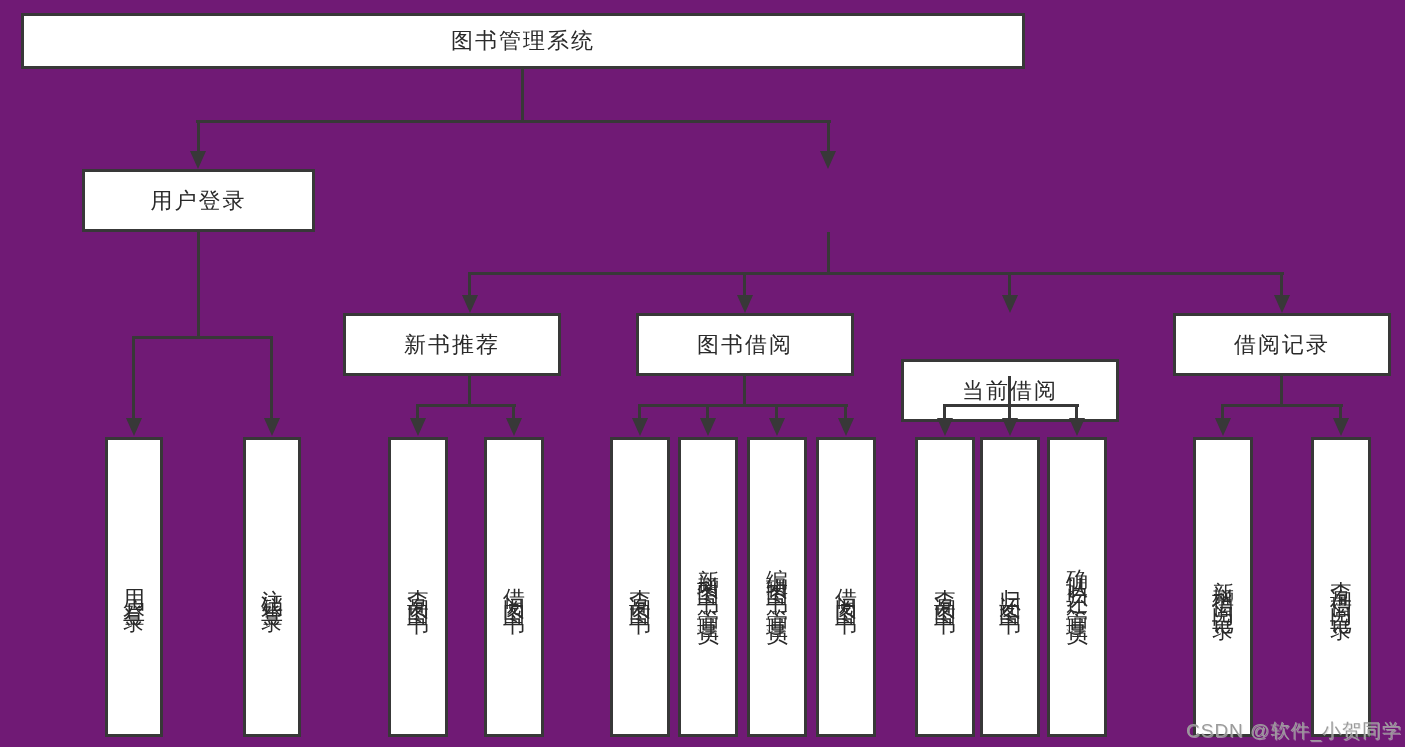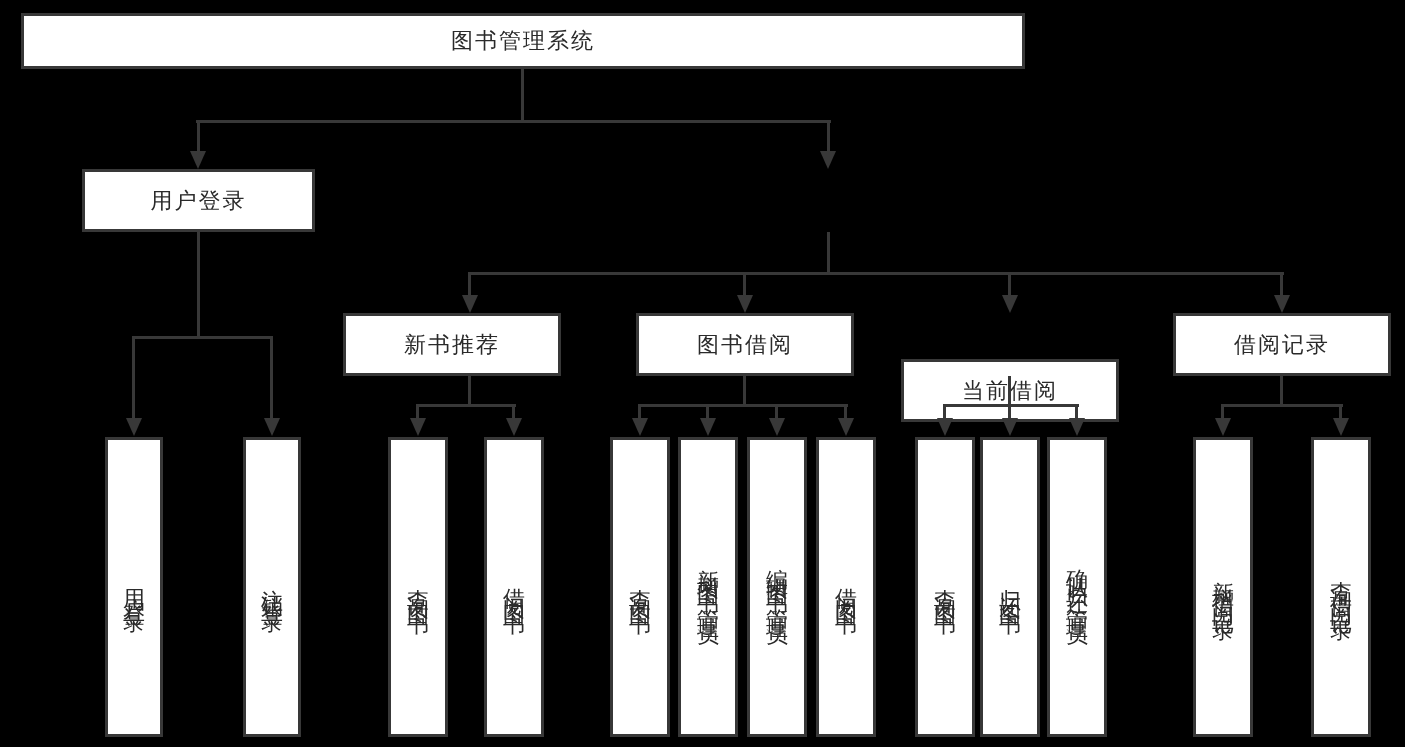--- a/index.html
+++ b/index.html
@@ -6,21 +6,21 @@
     --line:#383838;
     --ink:#2a2a2a;
     --wm:#9b9b9b;
   }
   *{margin:0;padding:0;box-sizing:border-box;}
   html,body{background:#ffffff;}
   body{font-family:"Liberation Sans","DejaVu Sans",sans-serif;}
   .stage{
     position:relative;
     width:1405px;height:747px;
-    background:#000000;
+    background:#701a75;
     overflow:hidden;
   }
   .box{
     position:absolute;
     border:3px solid var(--line);
     background:#ffffff;
     display:flex;
     align-items:center;
     justify-content:center;
     color:var(--ink);
@@ -141,14 +141,15 @@
   <div class="box vbox" style="left:747px;top:437px;width:60px;height:300px;">编辑图书（管理员）</div>
   <div class="box vbox" style="left:816px;top:437px;width:60px;height:300px;">借阅图书</div>
 
   <div class="box vbox" style="left:915px;top:437px;width:60px;height:300px;">查询图书</div>
   <div class="box vbox" style="left:980px;top:437px;width:60px;height:300px;">归还图书</div>
   <div class="box vbox" style="left:1047px;top:437px;width:60px;height:300px;">确认归还（管理员）</div>
 
   <div class="box vbox" style="left:1193px;top:437px;width:60px;height:300px;">新增借阅记录</div>
   <div class="box vbox" style="left:1311px;top:437px;width:60px;height:300px;">查询借阅记录</div>
 
+  <div class="watermark">CSDN @软件_小贺同学</div>
 
 </div>
 
 </body></html>

